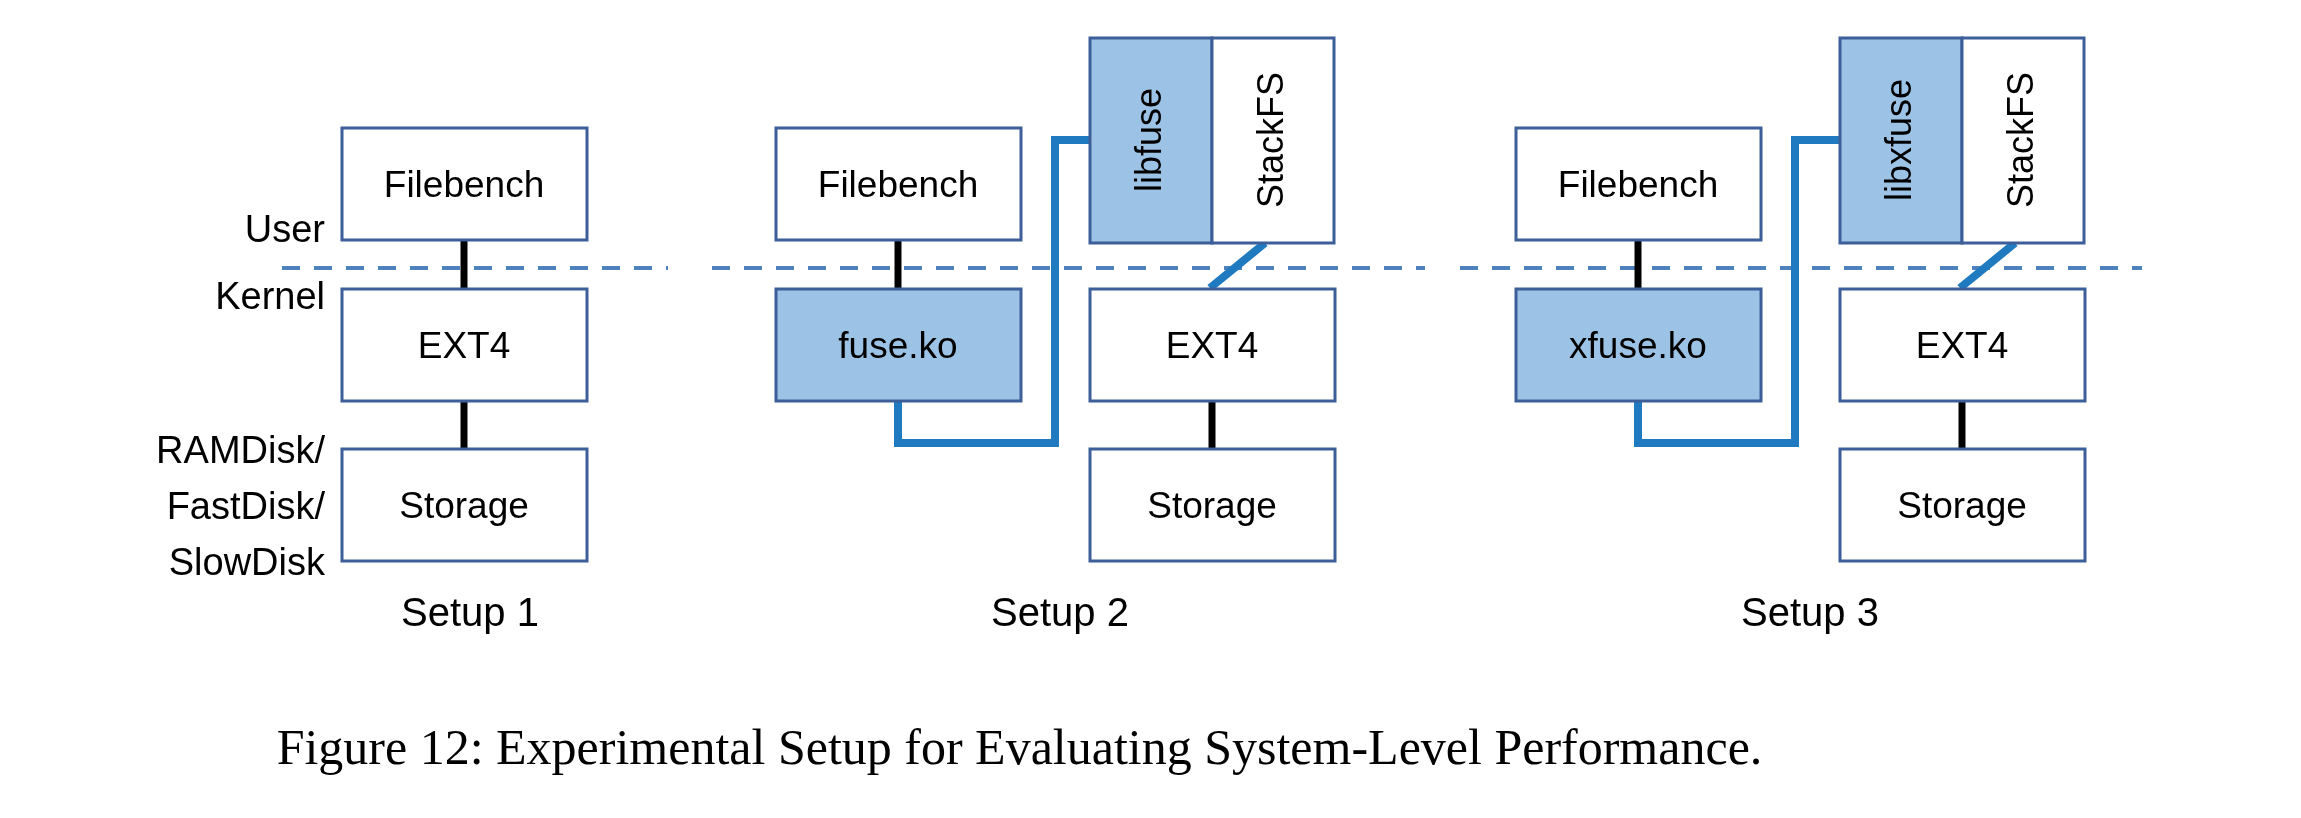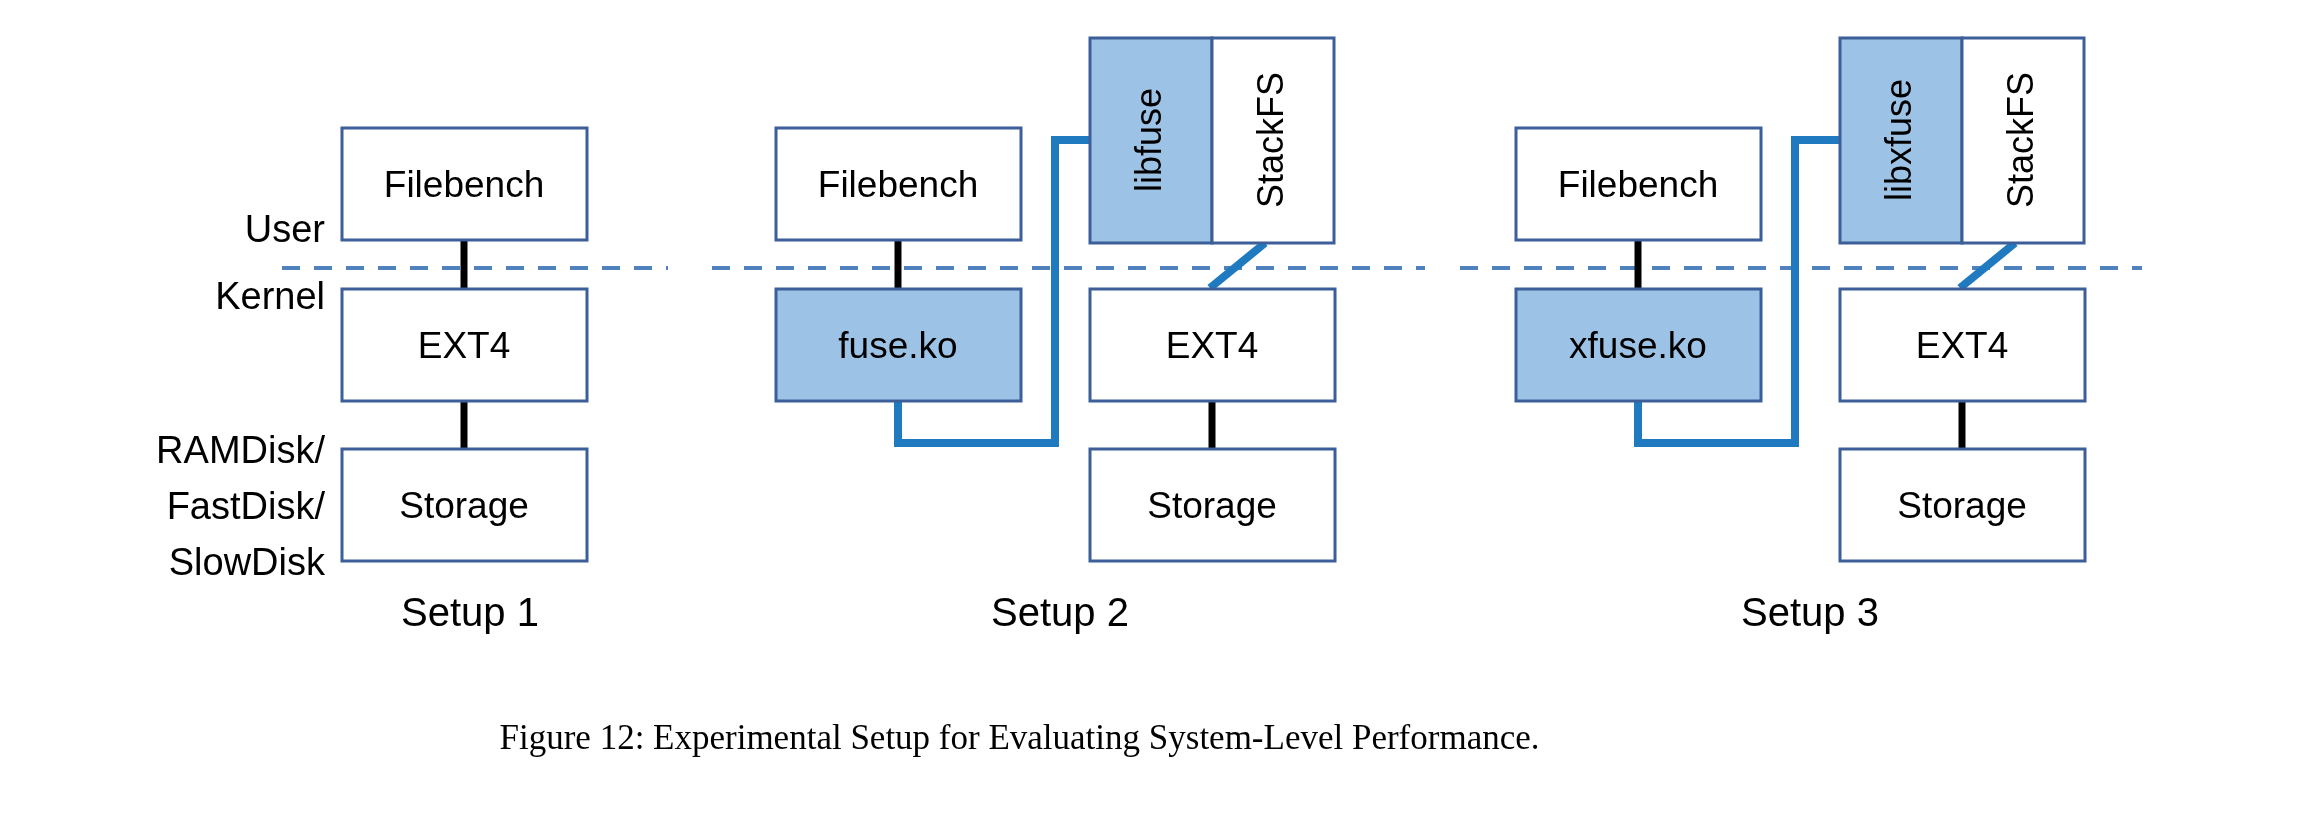--- a/index.html
+++ b/index.html
@@ -77,21 +77,21 @@
     stroke-linejoin: miter;
     stroke-linecap: butt;
   }
   .caption {
     position: absolute;
     left: 0;
     top: 718px;
     width: 2039px;
     text-align: center;
     font-family: "Liberation Serif", serif;
-    font-size: 35px;
+    font-size: 50px;
     color: #000000;
     letter-spacing: 0px;
   }
 </style>
 </head>
 <body>
 
 <div id="figure-root">
 
   <svg class="diagram" viewBox="0 0 2301 818">

